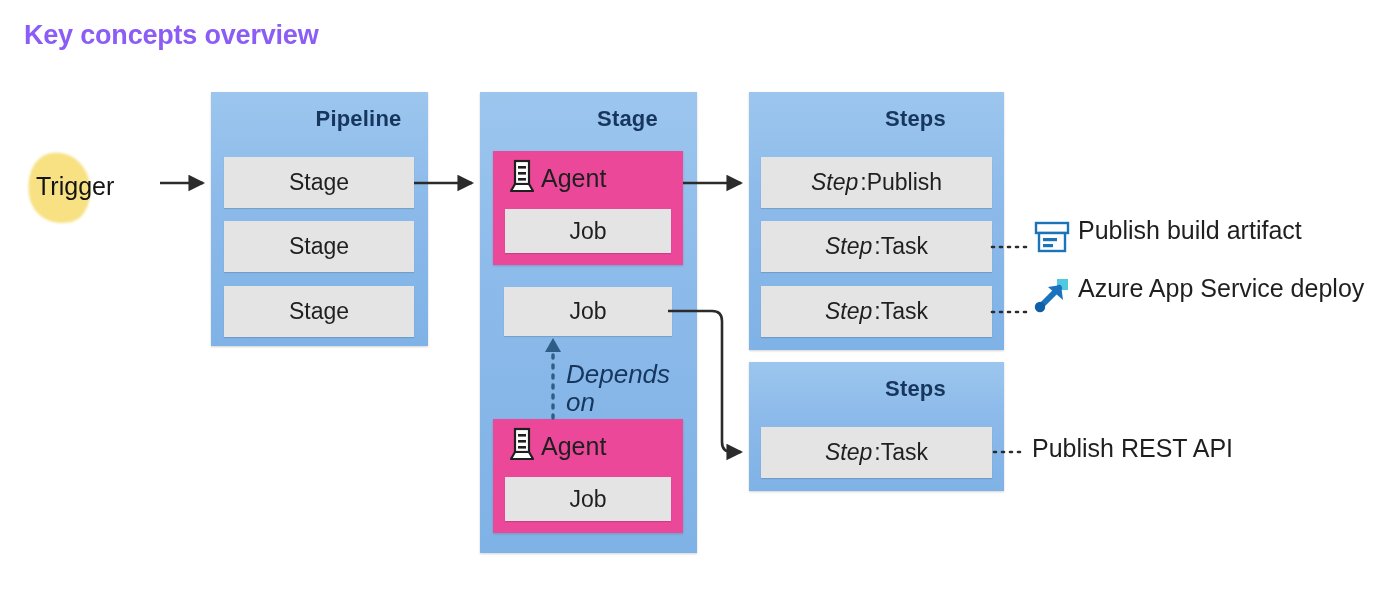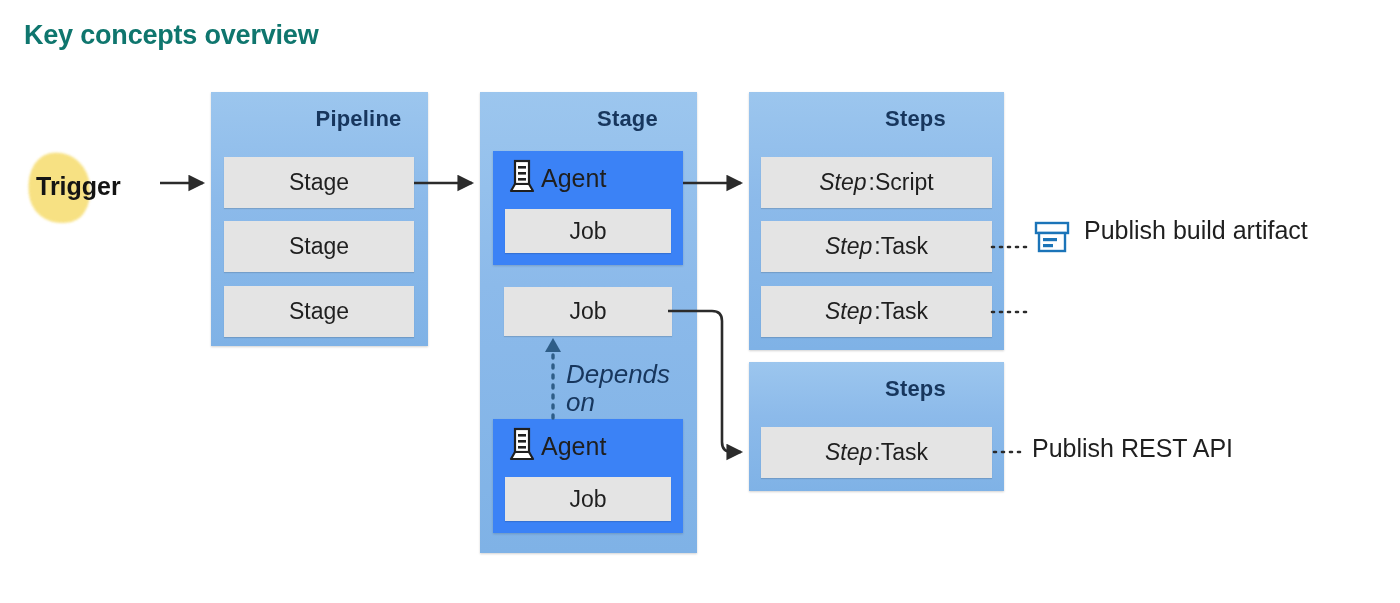--- a/index.html
+++ b/index.html
@@ -23,21 +23,21 @@
     height: 603px;
   }
 
   
   .page-title {
     position: absolute;
     left: 24px;
     top: 20px;
     font-size: 27px;
     font-weight: bold;
-    color: #0f766e;
+    color: #8b5cf6;
     letter-spacing: -0.2px;
     white-space: nowrap;
   }
 
   
   .trigger-wrap {
     position: absolute;
     left: 22px;
     top: 150px;
     width: 170px;
@@ -53,21 +53,21 @@
     border-radius: 48% 52% 44% 56% / 56% 48% 52% 44%;
     transform: rotate(-14deg);
     filter: blur(1.2px);
     opacity: .95;
   }
   .trigger-label {
     position: absolute;
     left: 14px;
     top: 22px;
     font-size: 25px;
-    font-weight: bold;
+    font-weight: normal;
     color: #141414;
     white-space: nowrap;
     text-align: right;
   }
 
   
   .blue-box {
     position: absolute;
     background: linear-gradient(180deg, #9cc6ee 0%, #8cbaea 42%, #7fb2e6 100%);
     box-shadow: 0 1px 2px rgba(0,0,0,0.18);
@@ -97,21 +97,21 @@
     white-space: nowrap;
   }
   .gray-box .step-em {
     font-style: italic;
     margin-right: 2px;
   }
 
   
   .agent-box {
     position: absolute;
-    background: #3b82f6;
+    background: #ec4899;
     box-shadow: 0 1px 2px rgba(0,0,0,0.16);
   }
   .agent-head {
     position: absolute;
     left: 16px;
     top: 8px;
     display: flex;
     align-items: center;
     gap: 6px;
   }
@@ -130,21 +130,21 @@
     color: #17365d;
     line-height: 1.08;
     width: 120px;
   }
 
   
   .annot {
     position: absolute;
     display: flex;
     align-items: flex-start;
-    gap: 10px;
+    gap: 4px;
   }
   .annot-icon {
     flex: 0 0 auto;
     width: 44px;
     height: 44px;
     display: flex;
     align-items: center;
     justify-content: center;
   }
   .annot-text {
@@ -232,21 +232,21 @@
       <span>Job</span>
     </div>
   </div>
 
   <div class="blue-box" style="left:749px; top:92px; width:255px; height:258px;">
     <div class="blue-box-title" style="top:14px;">Steps</div>
   </div>
   <div class="gray-box" style="left:761px; top:157px; width:231px; height:51px;">
     <span class="step-em">Step</span>
       <span>: </span>
-      <span>Script</span>
+      <span>Publish</span>
   </div>
   <div class="gray-box" style="left:761px; top:221px; width:231px; height:51px;">
     <span class="step-em">Step</span>
       <span>: </span>
       <span>Task</span>
   </div>
   <div class="gray-box" style="left:761px; top:286px; width:231px; height:51px;">
     <span class="step-em">Step</span>
       <span>: </span>
       <span>Task</span>
@@ -266,20 +266,31 @@
       <svg width="40" height="36" viewBox="0 0 40 36" aria-hidden="true">
         <rect x="4" y="3" width="32" height="10" fill="#ffffff" stroke="#1b74b8" stroke-width="2.4"></rect>
         <rect x="7" y="13" width="26" height="18" fill="#ffffff" stroke="#1b74b8" stroke-width="2.4"></rect>
         <rect x="11" y="18" width="14" height="3.2" fill="#1b74b8"></rect>
         <rect x="11" y="24" width="10" height="3.2" fill="#1b74b8"></rect>
       </svg>
     </span>
     <span class="annot-text">Publish build artifact</span>
   </div>
 
+  <div class="annot" style="left:1030px; top:274px;">
+    <span class="annot-icon">
+      <svg width="42" height="42" viewBox="0 0 42 42" aria-hidden="true">
+        <rect x="26" y="4" width="11" height="11" fill="#4fc8e0"></rect>
+        <path d="M10 31 L28 13" stroke="#1b73bd" stroke-width="6" stroke-linecap="round"></path>
+        <path d="M30 10 L32 25 L17 12 Z" fill="#1b73bd"></path>
+        <circle cx="9" cy="32" r="5.2" fill="#0f5ea8"></circle>
+      </svg>
+    </span>
+    <span class="annot-text" style="max-width:290px; white-space:normal;">Azure App Service deploy</span>
+  </div>
 
   <div class="annot" style="left:1032px; top:434px;">
     <span class="annot-text">Publish REST API</span>
   </div>
 
   <svg class="overlay" aria-hidden="true">
     <defs>
       <marker id="arrowhead" markerWidth="7" markerHeight="7" refX="5.6" refY="3.2" orient="auto" markerUnits="strokeWidth">
         <path d="M0,0 L6.4,3.2 L0,6.4 Z" fill="#2b2b2b"></path>
       </marker>

